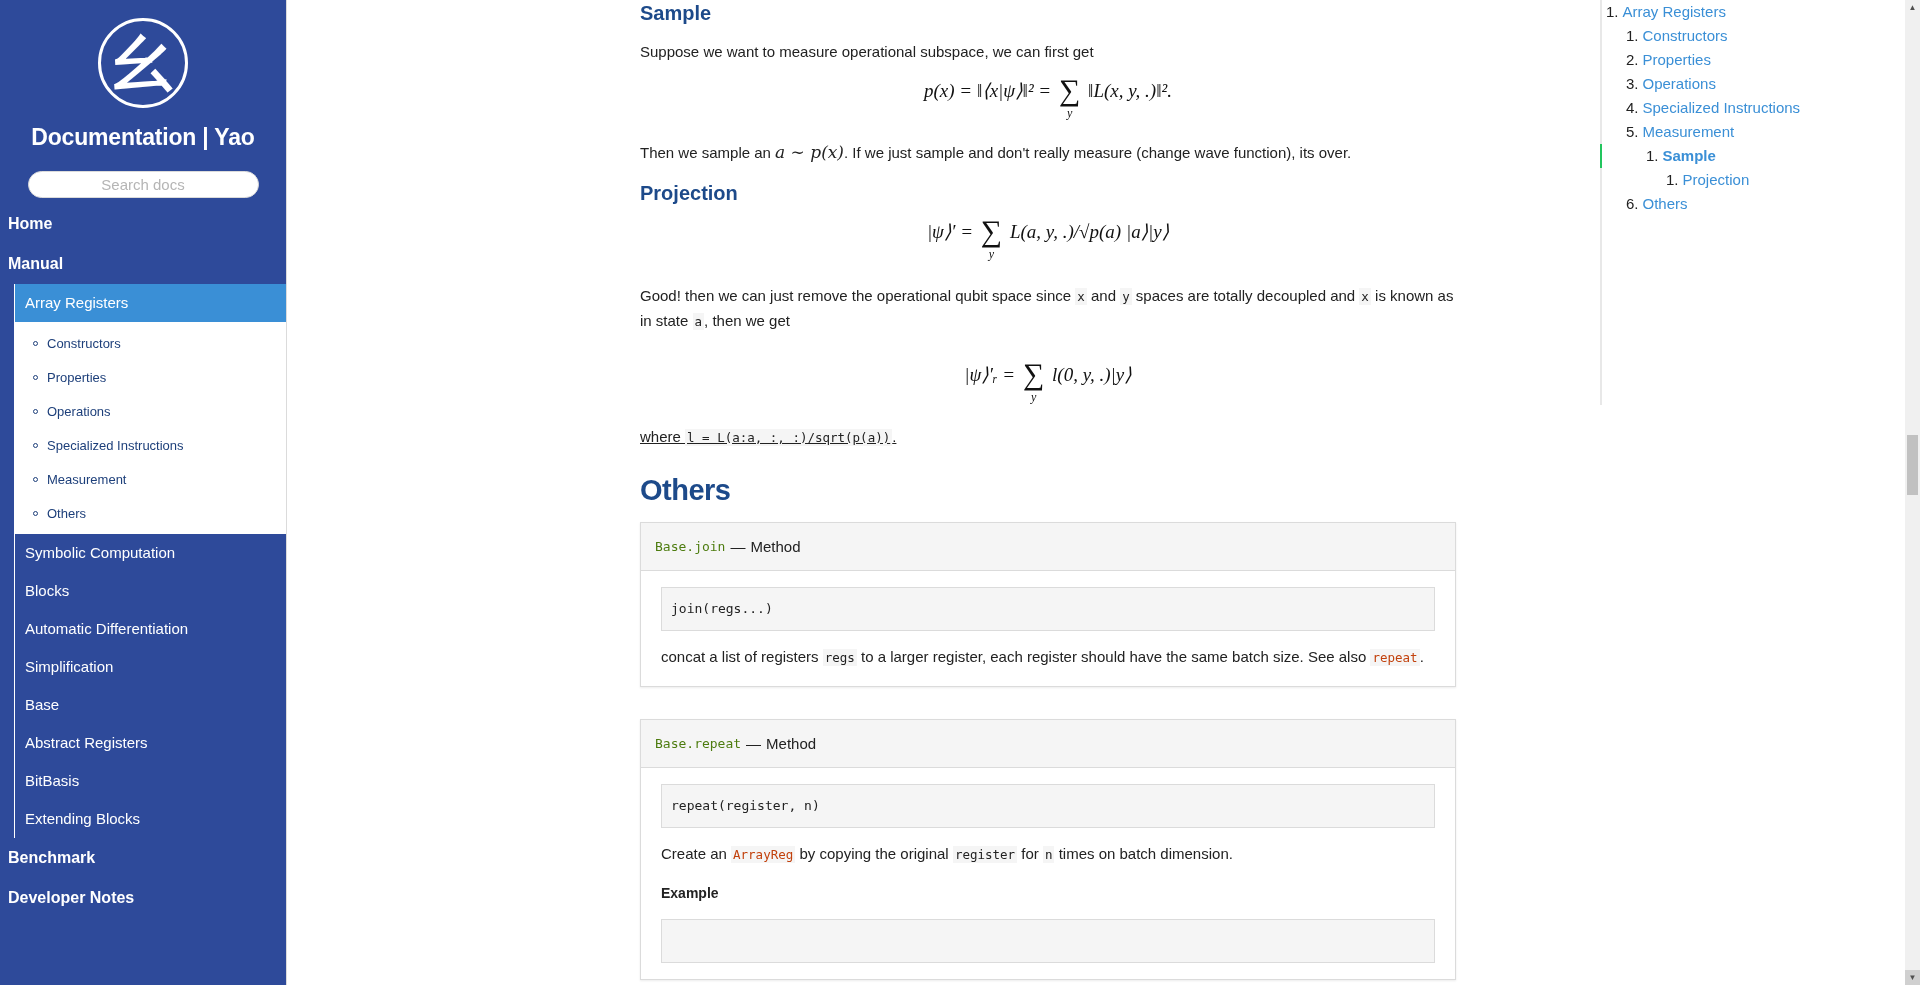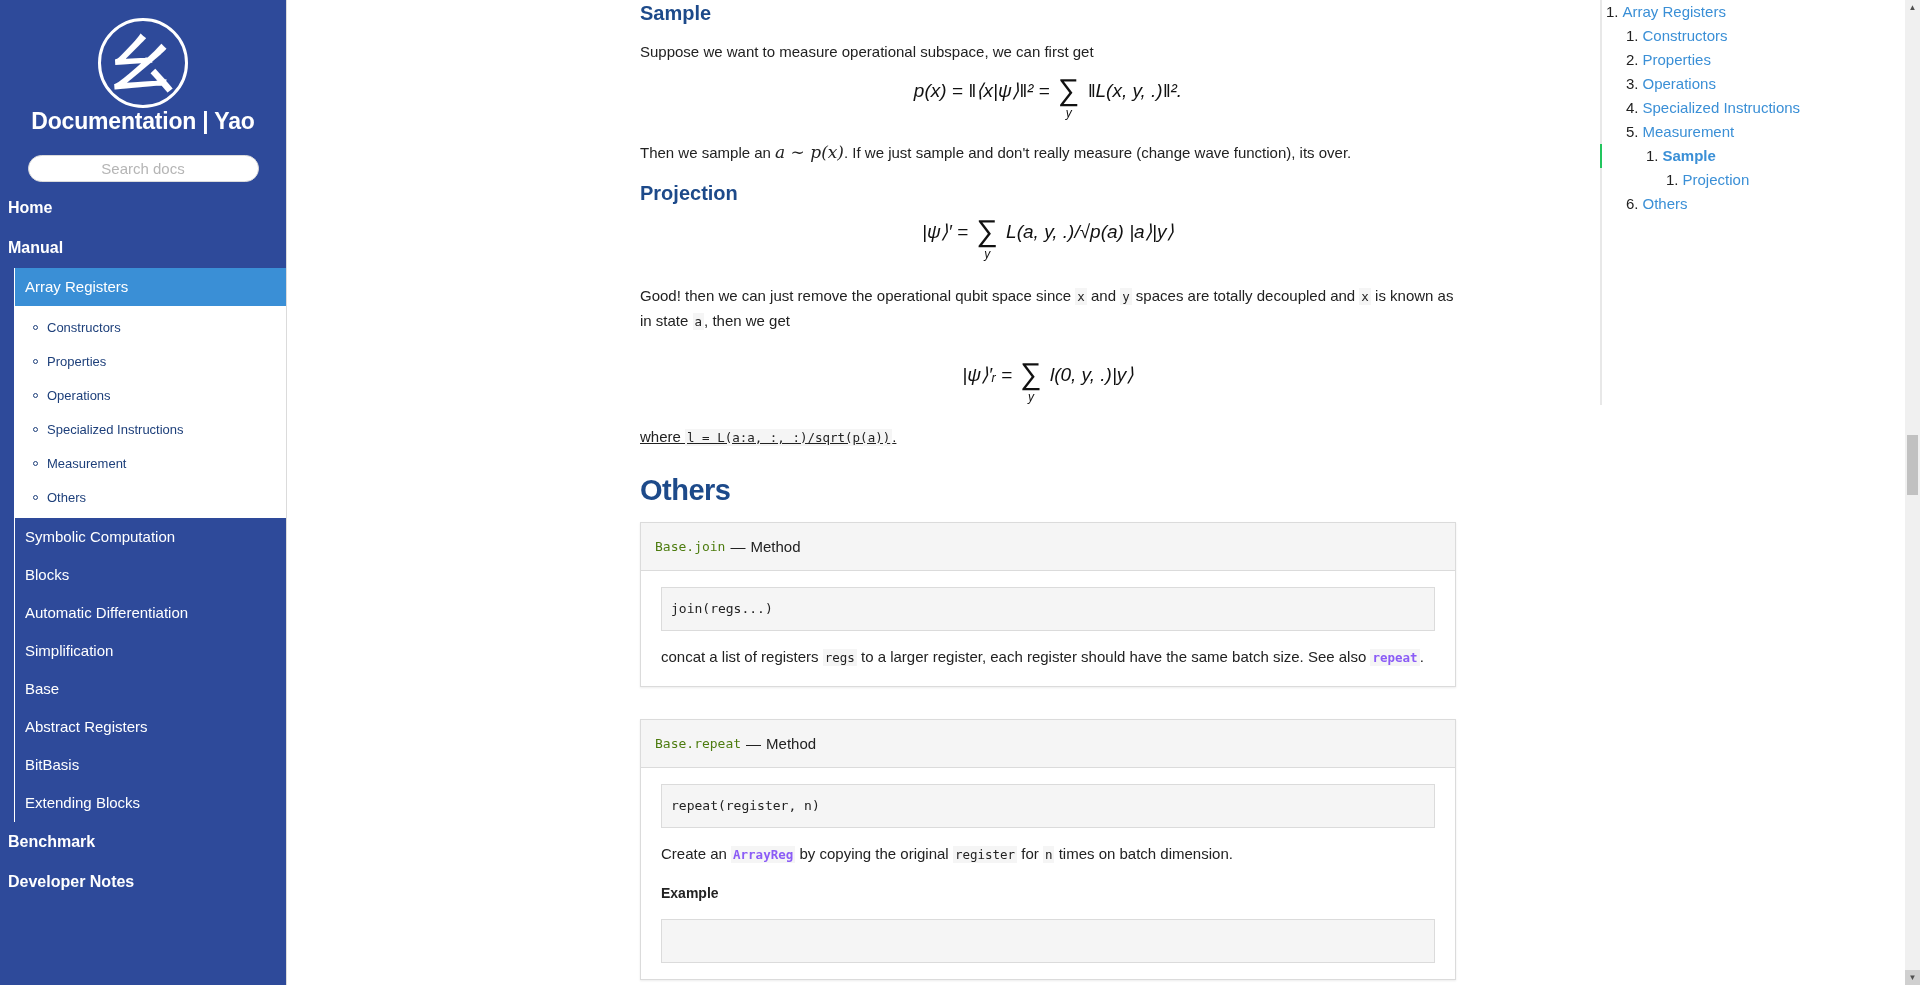--- a/index.html
+++ b/index.html
@@ -13,21 +13,21 @@
     border-right: 1px solid #dbdbdb;
   }
   .logo-wrap { display: flex; justify-content: center; padding-top: 18px; }
   .logo {
     width: 90px; height: 90px; border: 3px solid #ffffff; border-radius: 50%;
     display: flex; align-items: center; justify-content: center;
     font-family: "DejaVu Serif", serif; font-size: 58px; font-weight: bold; color: #ffffff;
     line-height: 1;
   }
   .site-title {
-    text-align: center; font-size: 23px; font-weight: bold; margin-top: 0;
+    text-align: center; font-size: 23px; font-weight: bold; margin-top: 16px;
     letter-spacing: -0.2px;
   }
   .search-wrap { display: flex; justify-content: center; margin-top: 20px; }
   .search-input {
     width: 231px; height: 27px; border-radius: 14px; border: 1px solid #dbdbdb;
     background: #ffffff; padding: 0 12px; font-size: 15px; color: #999;
     font-family: "Liberation Sans", sans-serif; outline: none; text-align: center;
   }
   .search-input::placeholder { color: #b5b5b5; }
   .nav-top {
@@ -53,34 +53,34 @@
 
   
   #main {
     position: absolute; left: 640px; top: 0; width: 816px; height: 985px;
     font-size: 15px; line-height: 24px; color: #222222;
   }
   h3.section { font-size: 20px; font-weight: bold; color: #1d4a8a; line-height: 26px; }
   h2.section-big { font-size: 29px; font-weight: bold; color: #1d4a8a; letter-spacing: -0.5px; }
   .para { font-size: 15px; }
   .math {
-    font-family: Liberation Sans, sans-serif; font-style: italic;
+    font-family: Liberation Serif, serif; font-style: italic;
     font-size: 19px; text-align: center; color: #111;
     display: flex; justify-content: center; align-items: flex-start;
   }
   .math .sum { display: inline-flex; flex-direction: column; align-items: center; margin: 0 3px; }
   .math .sum .sig { font-style: normal; font-size: 30px; line-height: 28px; }
   .math .sum .sub { font-size: 12px; line-height: 14px; margin-top: 2px; }
   .math .seg { line-height: 30px; white-space: pre; }
   .inline-math { font-family: "DejaVu Serif", serif; font-style: italic; font-size: 17px; }
   code.ic {
     font-family: "DejaVu Sans Mono", "Liberation Mono", monospace; font-size: 12.5px;
     background: #f5f5f5; padding: 1px 2px; color: #222;
   }
-  code.ic.link { color: #8b5cf6; font-weight: bold; }
+  code.ic.link { color: #c2410c; }
 
   .docstring {
     border: 1px solid #dbdbdb; box-shadow: 0 1px 2px rgba(0,0,0,0.08);
     background: #ffffff;
   }
   .doc-header {
     background: #f5f5f5; border-bottom: 1px solid #dbdbdb;
     height: 48px; display: flex; align-items: center; padding-left: 14px; font-size: 15px;
   }
   .doc-header .bind-name { font-family: "DejaVu Sans Mono", monospace; font-size: 13px; color: #4d7c0f; }

